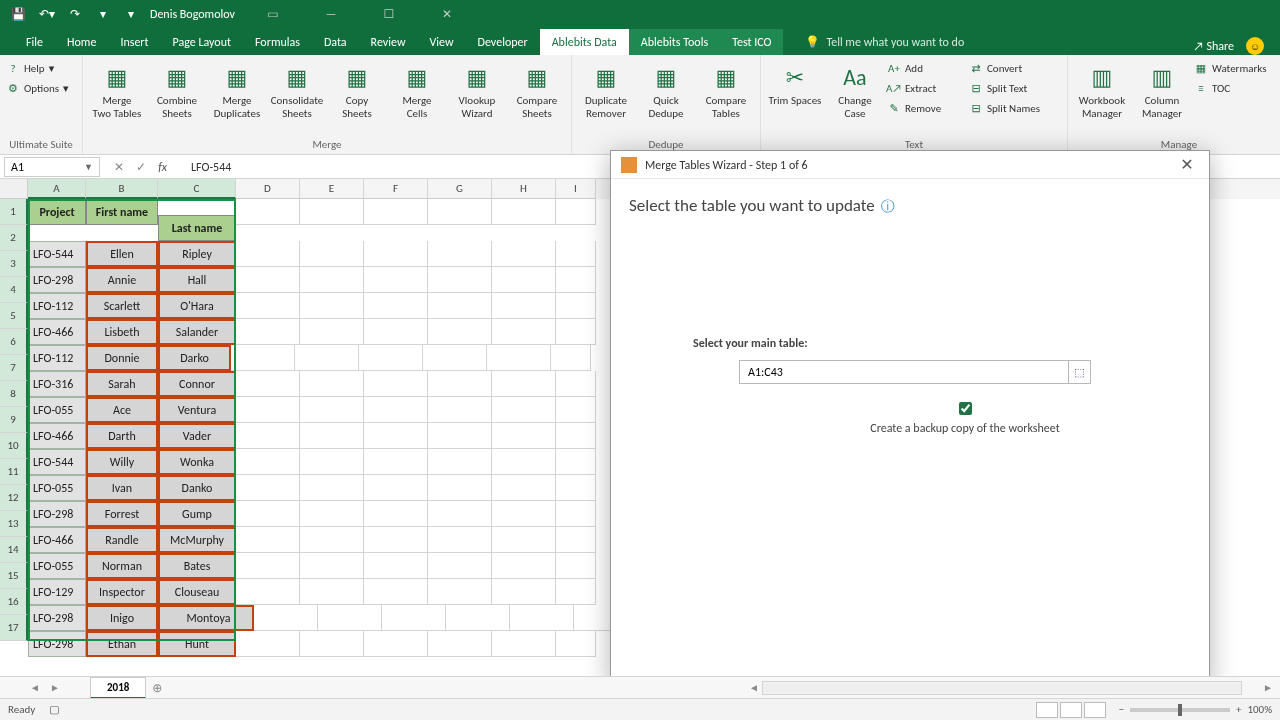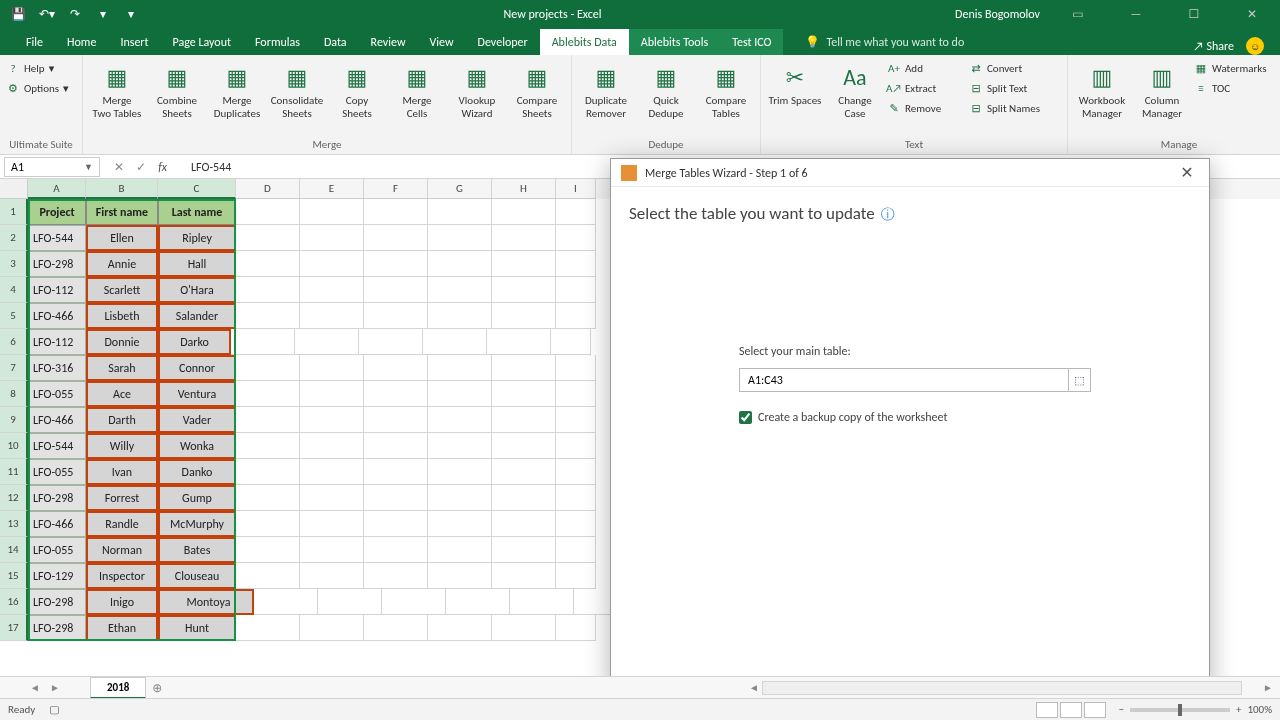--- a/index.html
+++ b/index.html
@@ -73,53 +73,52 @@
 
 .statusbar { position:absolute; bottom:0; left:0; right:0; height:22px; background:#f3f3f3; border-top:1px solid #d4d4d4; display:flex; align-items:center; font-size:11px; color:#555; padding:0 8px; }
 .statusbar .spacer { flex:1; }
 .view-btns { display:flex; gap:2px; margin-right:12px; }
 .view-btn { width:22px; height:16px; border:1px solid #bbb; background:#fff; }
 .zoom { display:flex; align-items:center; gap:6px; }
 .zoom-track { width:100px; height:4px; background:#ccc; position:relative; }
 .zoom-thumb { position:absolute; left:48px; top:-4px; width:4px; height:12px; background:#666; }
 
 
-.dialog { position:absolute; left:610px; top:158px; width:600px; height:536px; background:#fff; border:1px solid #999; box-shadow:0 4px 24px rgba(0,0,0,.3); display:flex; flex-direction:column; }
+.dialog { position:absolute; left:610px; top:150px; width:600px; height:536px; background:#fff; border:1px solid #999; box-shadow:0 4px 24px rgba(0,0,0,.3); display:flex; flex-direction:column; }
 .dlg-title { height:28px; display:flex; align-items:center; padding:0 10px; border-bottom:1px solid #e8e8e8; }
 .dlg-title .dlg-ic { width:16px; height:16px; background:#e69138; margin-right:8px; }
 .dlg-title .txt { font-size:12px; color:#333; }
 .dlg-title .x { margin-left:auto; font-size:16px; color:#555; width:24px; text-align:center; }
 .dlg-head { padding:16px 18px 10px; font-size:17px; color:#444; }
 .dlg-head .q { color:#3a8dde; font-size:14px; margin-left:2px; }
 .dlg-content { flex:1; padding:0 18px; color:#444; font-size:12px; }
-.dlg-field-label { margin-top:110px; margin-left:110px; }
+.dlg-field-label { margin-top:110px; margin-left:64px;font-weight:bold; }
 .dlg-input-row { margin:10px 0 0 110px; display:flex; }
 .dlg-input { width:330px; height:24px; border:1px solid #b8b8b8; padding:0 8px; font-size:12px; background:#fff; }
 .dlg-pick { width:22px; height:24px; border:1px solid #b8b8b8; border-left:none; display:flex; align-items:center; justify-content:center; color:#336; font-size:11px; }
-.dlg-check { margin:18px 0 0 110px; display:flex; align-items:center; gap:6px; }
+.dlg-check { margin:18px 0 0 110px; display:flex; align-items:center; gap:6px;flex-direction:column; }
 .dlg-check input { accent-color:#217346; }
 .dlg-footer { height:52px; border-top:1px solid #e6e6e6; display:flex; align-items:center; padding:0 18px; }
 .dlg-footer .brand { font-size:15px; color:#555; }
 .dlg-footer .brand .dd { font-size:10px; color:#888; }
 .dlg-footer .btns { margin-left:auto; display:flex; gap:10px; }
 .btn { height:26px; padding:0 20px; font-size:12px; border:1px solid #bbb; background:#f5f5f5; }
 .btn.primary { background:#0078d4; border-color:#0078d4; color:#fff; }
 </style>
 </head>
 <body>
 
 <div class="titlebar" data-name="title-bar">
   <div class="qat" data-name="quick-access-toolbar">
     <div class="qat-btn" data-name="save-icon">💾</div>
     <div class="qat-btn" data-name="undo-icon">↶▾</div>
     <div class="qat-btn" data-name="redo-icon">↷</div>
     <div class="qat-btn" data-name="qat-more-icon">▾</div>
     <div class="qat-btn" data-name="qat-customize-icon">▾</div>
   </div>
-  <div class="title-center" data-name="window-title">New projects  -  Excel</div>
   <div class="title-right" data-name="title-right">
     <span data-name="user-name">Denis Bogomolov</span>
     <span class="win-ctrl" data-name="ribbon-options-icon">▭</span>
     <span class="win-ctrl" data-name="minimize-icon">—</span>
     <span class="win-ctrl" data-name="maximize-icon">☐</span>
     <span class="win-ctrl" data-name="close-icon">✕</span>
   </div>
 </div>
 
 <div class="menubar" data-name="ribbon-tabs">
@@ -329,21 +328,21 @@
         <div class="rh sel" data-name="row-header">14</div>
         <div class="rh sel" data-name="row-header">15</div>
         <div class="rh sel" data-name="row-header">16</div>
         <div class="rh sel" data-name="row-header">17</div>
       </div>
     <div class="cells" id="cells">
         <div class="sel-outline" data-name="selection-outline"></div>
         <div class="row" data-name="table-row">
           <div class="cell hdr-cell" data-name="cell" style="width: 58px;">Project</div>
           <div class="cell hdr-cell" data-name="cell" style="width: 72px;">First name</div>
-          <div class="cell hdr-cell" data-name="cell" style="width: 78px;">Last name</div>
+          <div class="cell hdr-cell" data-name="cell" style="width: 78px; margin-top: 16px;">Last name</div>
           <div class="cell" data-name="cell" style="width: 64px;"></div>
           <div class="cell" data-name="cell" style="width: 64px;"></div>
           <div class="cell" data-name="cell" style="width: 64px;"></div>
           <div class="cell" data-name="cell" style="width: 64px;"></div>
           <div class="cell" data-name="cell" style="width: 64px;"></div>
           <div class="cell" data-name="cell" style="width: 40px;"></div>
         </div>
         <div class="row" data-name="table-row">
           <div class="cell data-proj left" data-name="cell" style="width: 58px;">LFO-544</div>
           <div class="cell data-name" data-name="cell" style="width: 72px;">Ellen</div>

